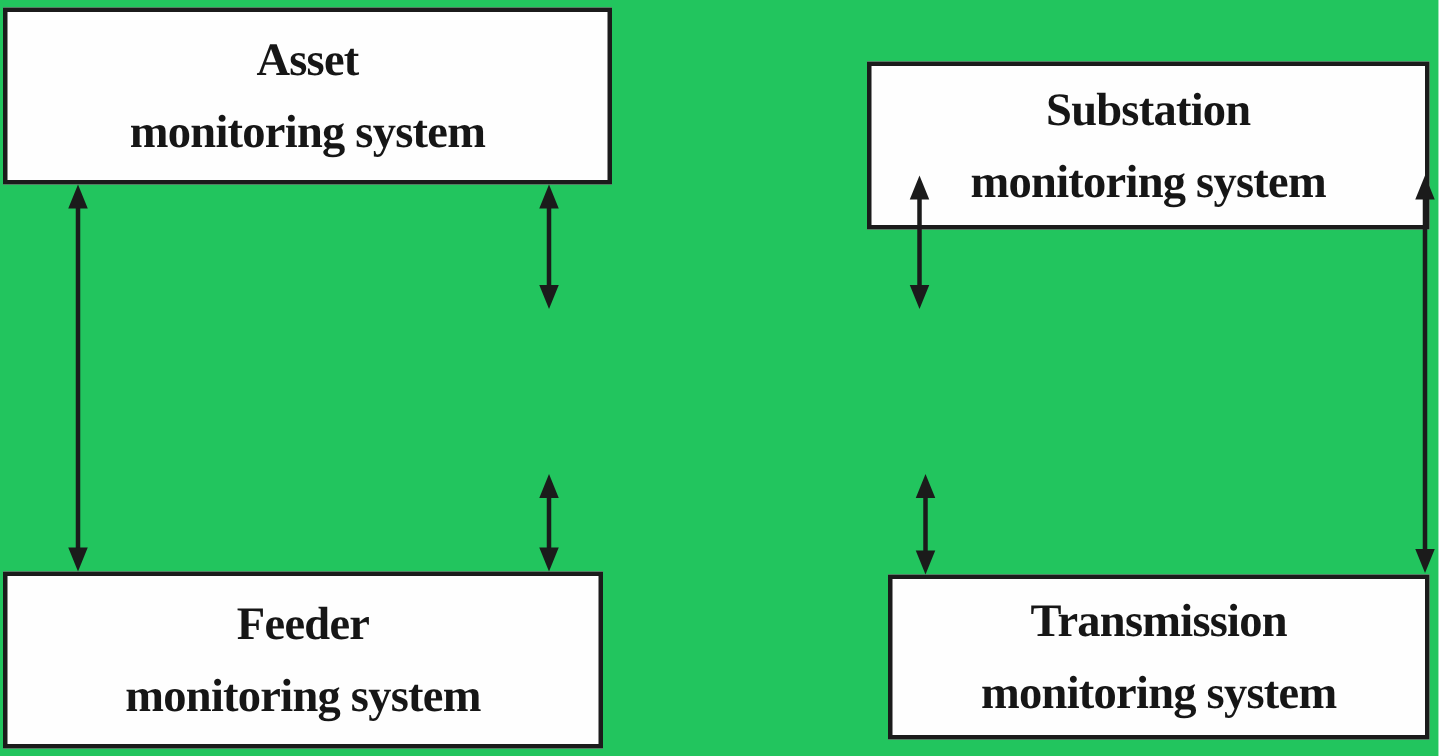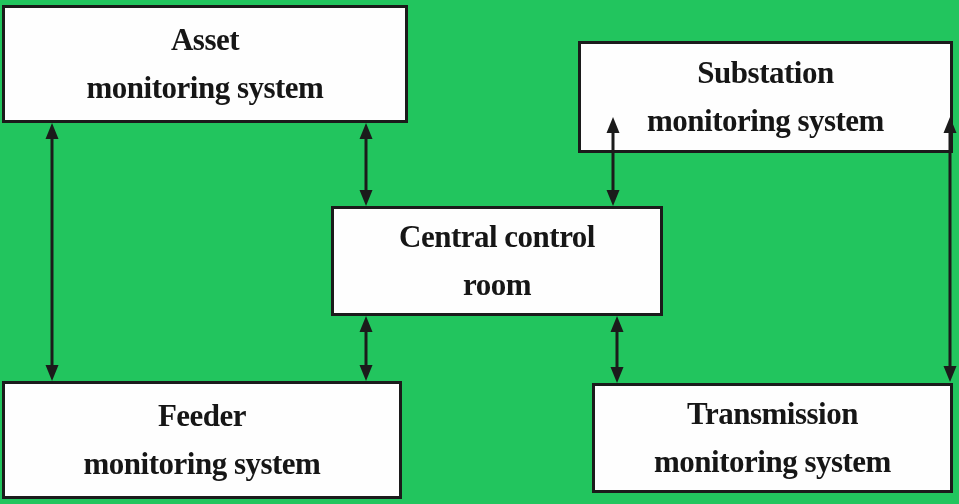--- a/index.html
+++ b/index.html
@@ -50,22 +50,20 @@
 <body>
 
 <div class="canvas">
 
   <div class="node node-asset">Asset
 monitoring system</div>
 
   <div class="node node-substation">Substation
 monitoring system</div>
 
-  <div class="node node-central">Central control
-room</div>
 
   <div class="node node-feeder">Feeder
 monitoring system</div>
 
   <div class="node node-transmission">Transmission
 monitoring system</div>
 
   <svg class="arrow-layer" viewBox="0 0 959 504">
 
     <g>

